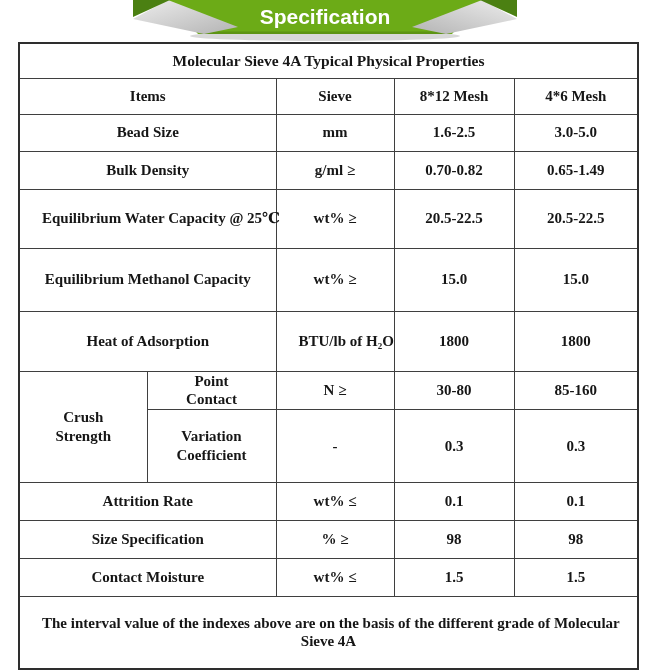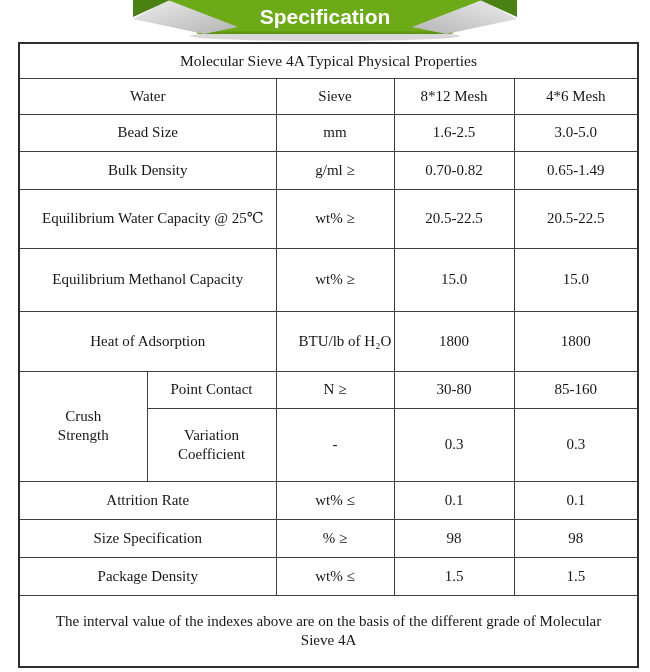--- a/index.html
+++ b/index.html
@@ -21,20 +21,21 @@
     table-layout:fixed;
     border:2px solid #2e2e2e;
     font-size:15px;
   }
   .spec-table td{
     border:1px solid #3f3f3f;
     text-align:center;
     vertical-align:middle;
     padding:0 22px;
     line-height:1.25;
+    font-weight:bold;
   }
   .title-cell{font-size:15.5px;}
   .nowrap{white-space:nowrap;}
   .var-cell{line-height:36px;padding:0 10px;margin-top:36px;}
   .footer-cell{line-height:35px;}
   .footer-cell span{display:block;white-space:nowrap;}
 </style>
 </head>
 <body>
 
@@ -76,21 +77,21 @@
         <col style="width:120px">
         <col style="width:124px">
     </colgroup>
 
     <tbody>
         <tr style="height:35px">
       <td colspan="5" class="title-cell">Molecular Sieve 4A Typical Physical Properties</td>
     </tr>
 
     <tr style="height:36px">
-      <td colspan="2">Water</td>
+      <td colspan="2">Items</td>
       <td>Sieve</td>
       <td>8*12 Mesh</td>
       <td>4*6 Mesh</td>
     </tr>
 
     <tr style="height:37px">
       <td colspan="2">Bead Size</td>
       <td>mm</td>
       <td>1.6-2.5</td>
       <td>3.0-5.0</td>
@@ -147,21 +148,21 @@
     </tr>
 
     <tr style="height:38px">
       <td colspan="2">Size Specification</td>
       <td>% ≥</td>
       <td>98</td>
       <td>98</td>
     </tr>
 
     <tr style="height:38px">
-      <td colspan="2">Package Density</td>
+      <td colspan="2">Contact Moisture</td>
       <td>wt% ≤</td>
       <td>1.5</td>
       <td>1.5</td>
     </tr>
 
     <tr style="height:72px">
       <td colspan="5" class="footer-cell">
         <span>The interval value of the indexes above are on the basis of the different grade of Molecular</span>
         <span>Sieve 4A</span>
       </td>

